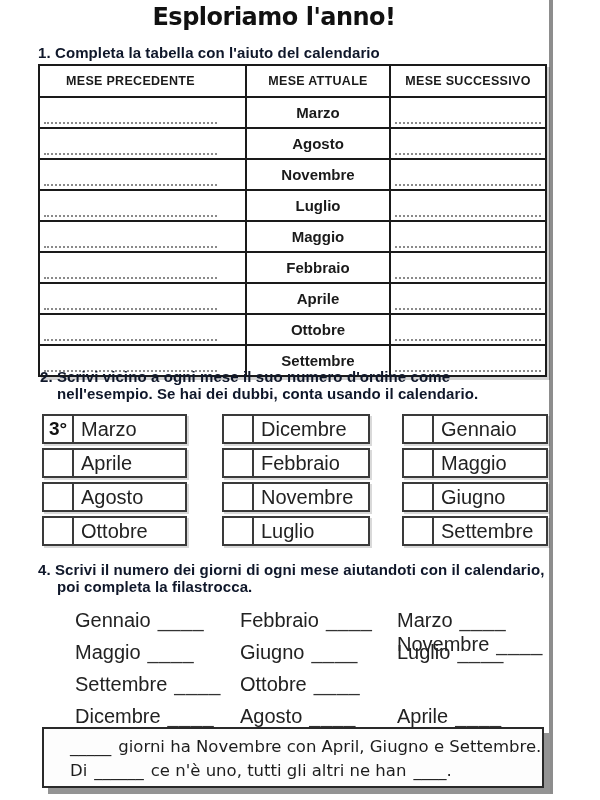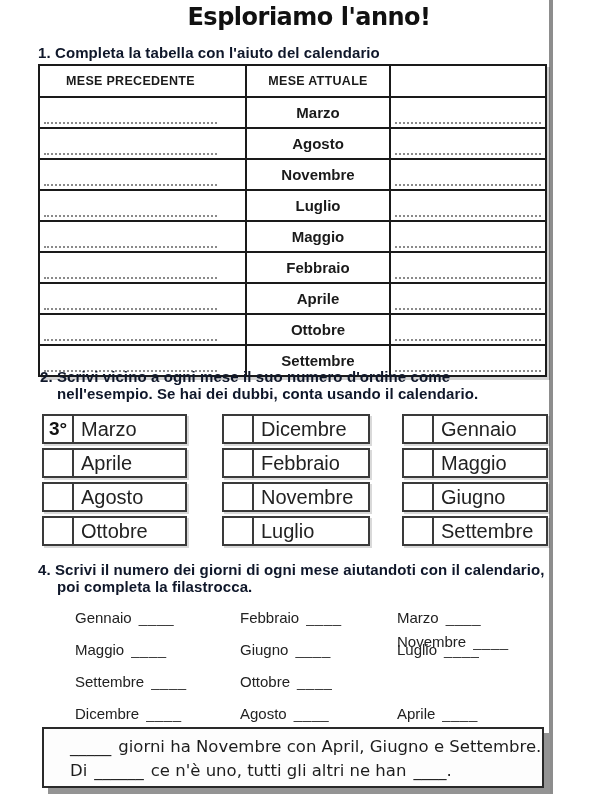--- a/index.html
+++ b/index.html
@@ -6,21 +6,21 @@
   body{
     width:600px;height:800px;position:relative;overflow:hidden;
     background:#ffffff;color:#1a1a1a;
     font-family:"Liberation Sans", sans-serif;
   }
   
   .page-edge{position:absolute;left:549px;top:0;width:4px;height:794px;background:#8d8d8d;}
 
   .title{
     position:absolute;top:3px;left:0;width:548px;text-align:center;
-    font-family:"DejaVu Sans", sans-serif;font-weight:bold;font-size:24px;letter-spacing:-0.5px;color:#111;padding-left:35px;
+    font-family:"DejaVu Sans", sans-serif;font-weight:bold;font-size:24px;letter-spacing:-0.5px;color:#111;
   }
   .sec-heading{
     position:absolute;font-weight:bold;font-size:15px;color:#0f172a;letter-spacing:0.1px;white-space:nowrap;
   }
 
   
   .months-table{
     position:absolute;left:38px;top:64px;width:505px;background:#fff;
     border:2px solid #1a1a1a;box-shadow:3px 3px 0 rgba(0,0,0,0.18);
   }
@@ -37,21 +37,21 @@
   
   .obox{
     position:absolute;height:30px;background:#fff;border:2px solid #3a3a3a;
     display:flex;box-shadow:2px 2px 0 rgba(0,0,0,0.15);box-sizing:border-box;
   }
   .osq{width:28px;border-right:2px solid #3a3a3a;display:flex;align-items:center;justify-content:center;
        font-weight:bold;font-size:19px;color:#111;}
   .omonth{flex:1;display:flex;align-items:center;padding-left:7px;font-size:20px;color:#222;white-space:nowrap;}
 
   
-  .s3item{position:absolute;font-size:15px;color:#222;white-space:nowrap;}
+  .s3item{position:absolute;font-size:20px;color:#222;white-space:nowrap;}
   .s3item .blank{margin-left:7px;letter-spacing:0.5px;color:#333;}
 
   
   .rbox{
     position:absolute;left:42px;top:727px;width:502px;height:61px;background:#fdfdfd;
     border:2px solid #2a2a2a;box-shadow:6px 6px 0 #949494;box-sizing:border-box;
     font-family:"DejaVu Sans", sans-serif;font-size:16.5px;color:#1d1d1d;
     padding:8px 0 0 26px;
   }
   .rline{margin-bottom:5px;white-space:nowrap;}
@@ -63,20 +63,21 @@
 <div class="page-edge"></div>
 
 <div class="title">Esploriamo l'anno!</div>
 
 <div class="sec-heading" style="left:38px;top:44px;">1. Completa la tabella con l'aiuto del calendario</div>
 
 <div class="months-table">
   <div class="trow header">
     <div class="tcell c1">MESE PRECEDENTE</div>
     <div class="tcell c2">MESE ATTUALE</div>
+    <div class="tcell c3">MESE SUCCESSIVO</div>
   </div>
   <div class="trow">
     <div class="tcell c1">
         <div class="dots"></div>
       </div>
     <div class="tcell c2 month-cell">Marzo</div>
     <div class="tcell c3">
         <div class="dots"></div>
       </div>
   </div>

